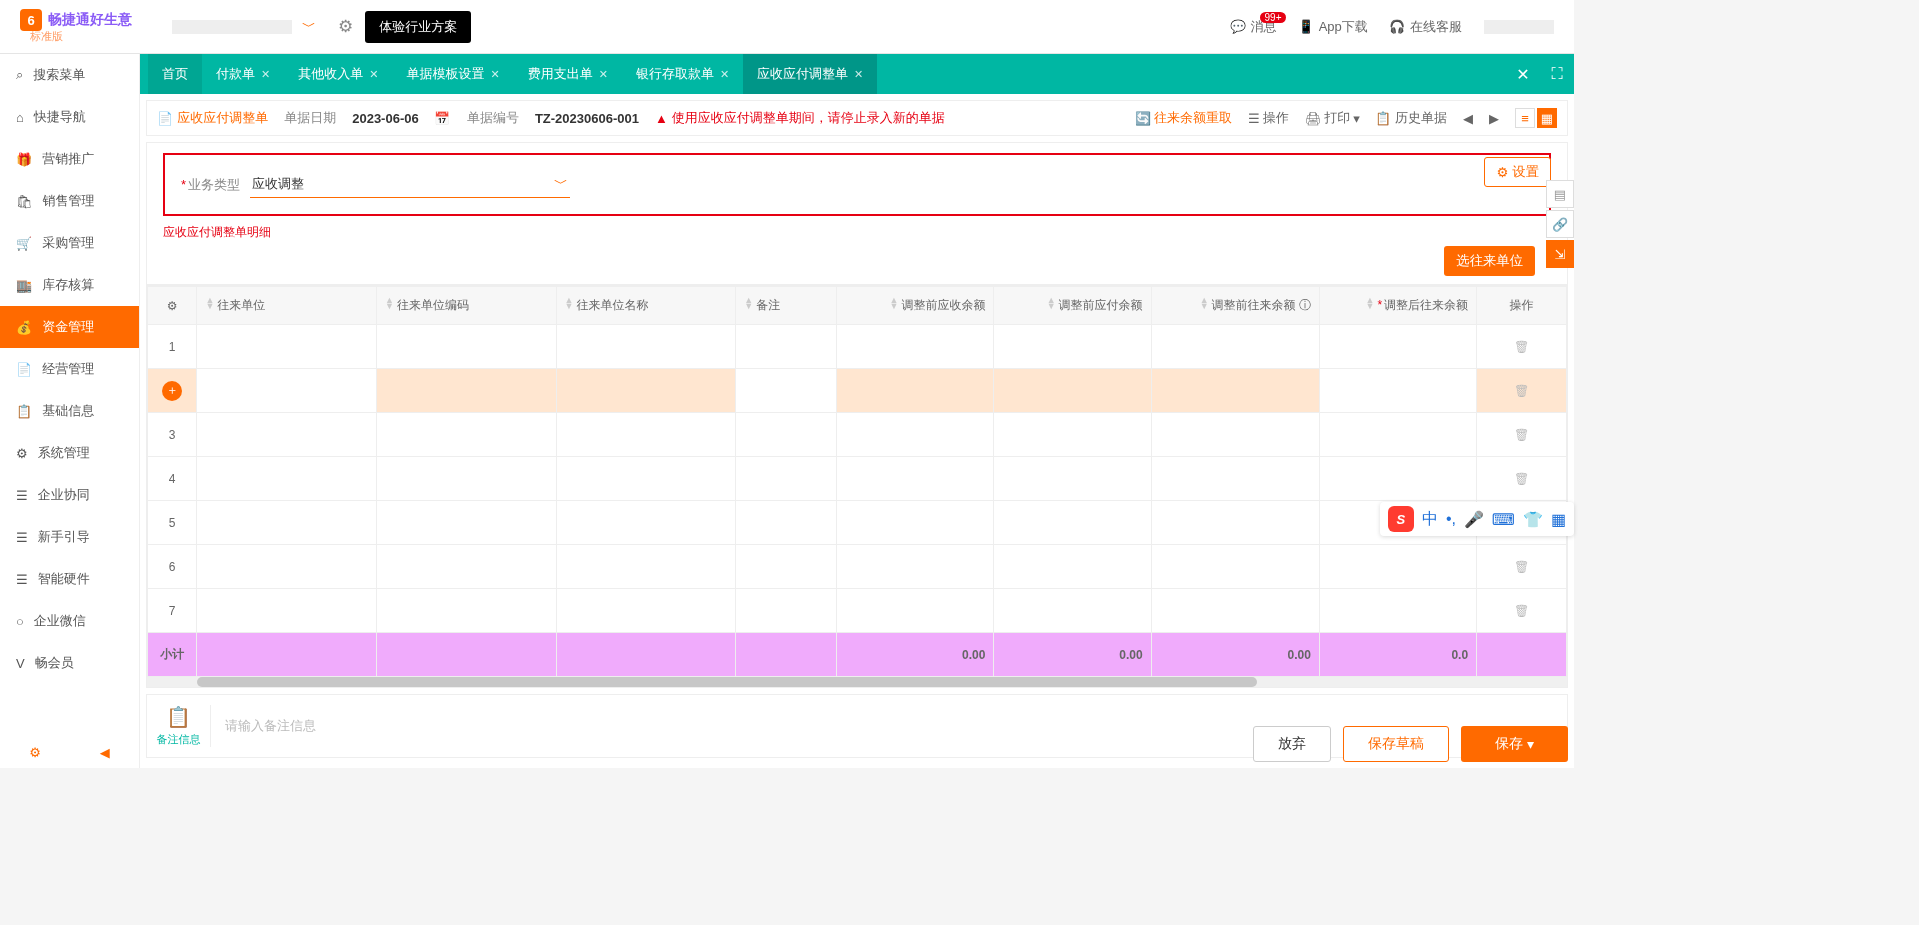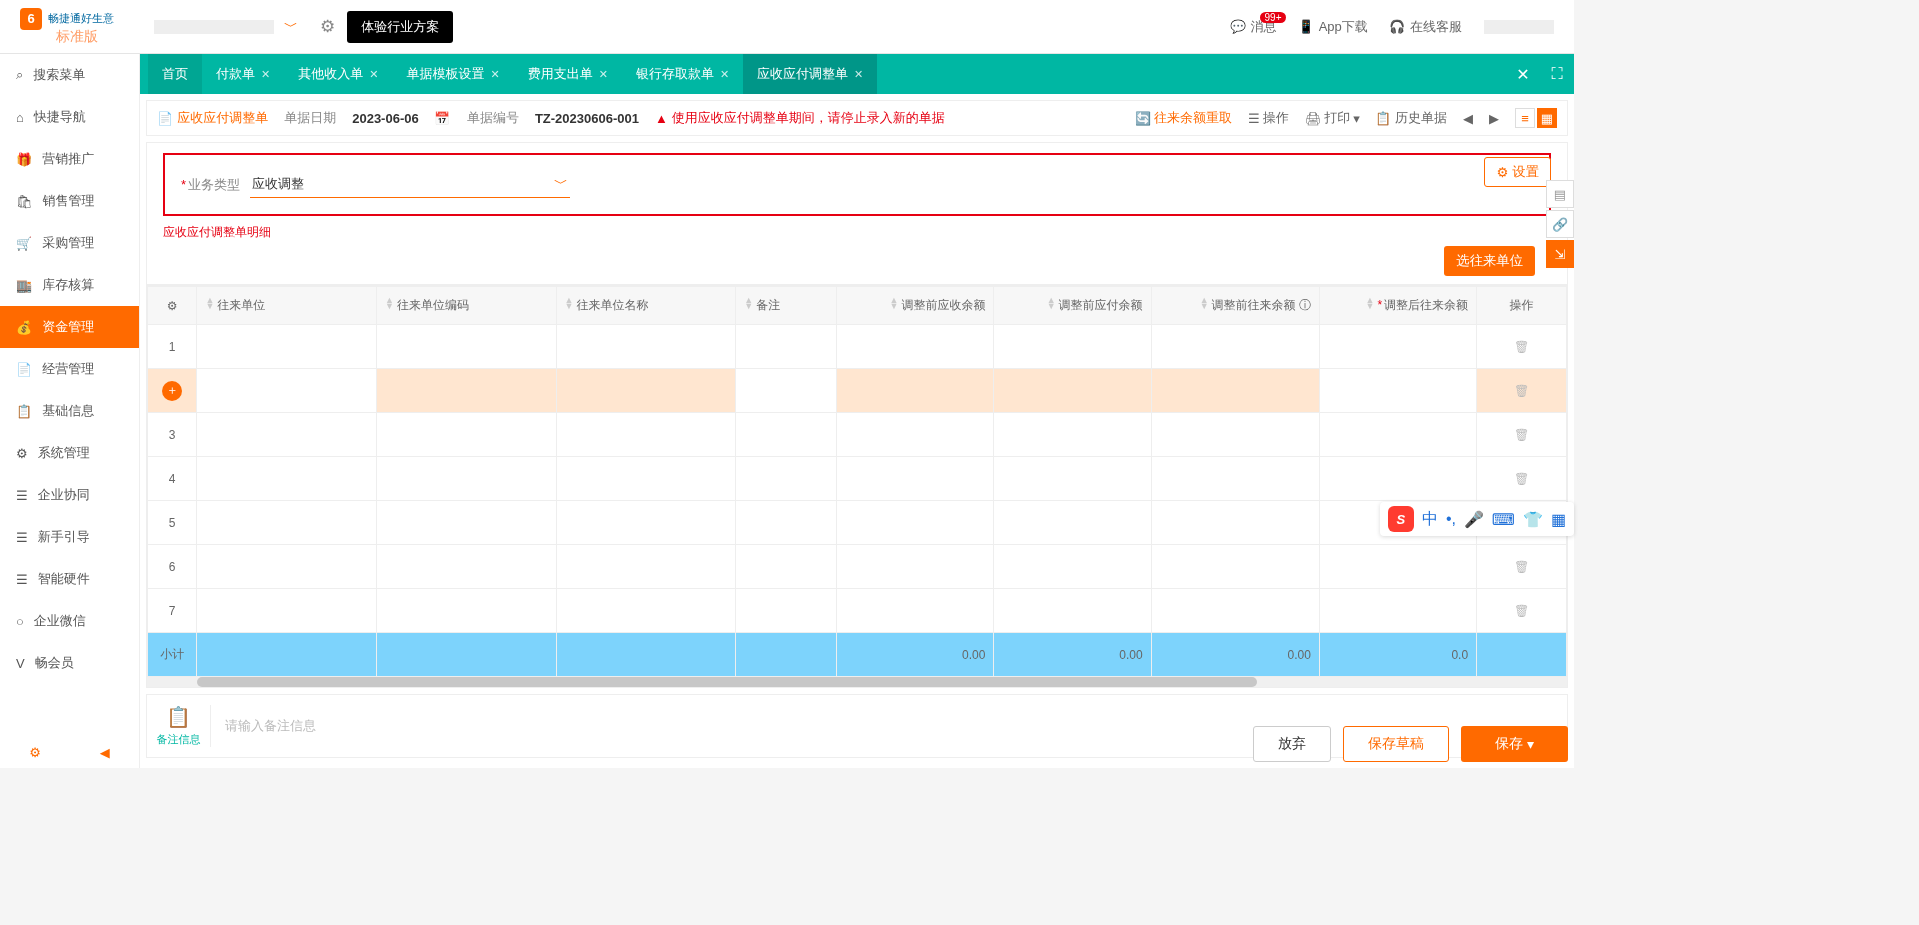--- a/index.html
+++ b/index.html
@@ -2,22 +2,22 @@
 <html><head>
   <meta charset="utf-8">
   <style>
     *{margin:0;padding:0;box-sizing:border-box;font-family:"Microsoft YaHei",sans-serif}
     body{background:#f5f5f5;font-size:13px;color:#333;overflow:hidden}
     .page{width:1574px;height:768px;position:relative;background:#fff}
     
     .topbar{height:54px;display:flex;align-items:center;padding:0 20px;border-bottom:1px solid #e5e5e5}
     .logo-area{display:flex;align-items:center;gap:6px}
     .logo-ico{width:22px;height:22px;background:#ff6a00;border-radius:4px;display:flex;align-items:center;justify-content:center;color:#fff;font-weight:700}
-    .logo-text{color:#0369a1;font-weight:400;font-size:11px}
-    .logo-sub{color:#ff9d66;font-size:14px;margin-left:36px;margin-top:-2px}
+    .logo-text{color:#8b5cf6;font-weight:700;font-size:14px}
+    .logo-sub{color:#ff9d66;font-size:11px;margin-left:10px;margin-top:-2px}
     .brandcol{display:flex;flex-direction:column}
     .org-dd{margin-left:40px;display:flex;align-items:center;gap:10px;color:#999;cursor:pointer}
     .chev{color:#ff6a00;font-size:14px}
     .gear{margin-left:22px;color:#888;font-size:17px;cursor:pointer}
     .btn-orange{background:#000000;color:#fff;border:none;padding:7px 14px;border-radius:3px;margin-left:12px;cursor:pointer;font-size:13px}
     .tb-right{margin-left:auto;display:flex;align-items:center;gap:22px;color:#666;font-size:13px}
     .tb-item{display:flex;align-items:center;gap:4px;cursor:pointer;position:relative}
     .badge{background:#e60012;color:#fff;border-radius:8px;font-size:10px;padding:0 5px;position:absolute;top:-6px;right:-10px}
     
     .tabbar{background:#00b7a3;height:40px;display:flex;align-items:center;padding-left:8px;position:relative}
@@ -63,21 +63,21 @@
     table{width:100%;border-collapse:collapse;table-layout:fixed}
     th{background:#f7f7f7;border:1px solid #eee;padding:10px 8px;font-weight:400;color:#666;font-size:12px;text-align:left;position:relative}
     th .sort{color:#ccc;font-size:9px;line-height:6px;display:inline-block;margin-right:3px}
     th.r{text-align:right}
     td{border:1px solid #eee;padding:10px 8px;height:44px;color:#666;text-align:center;font-size:12px}
     td.r{text-align:right}
     tr.hl td{background:#ffe6d0}
     tr.hl td.w{background:#fff}
     .addbtn{width:20px;height:20px;background:#ff6a00;color:#fff;border-radius:50%;display:inline-flex;align-items:center;justify-content:center;cursor:pointer}
     .del{color:#bbb;cursor:pointer}
-    tr.sum td{background:#7dd3fc;font-weight:400}
+    tr.sum td{background:#f0abfc;font-weight:700}
     .scrollstub{height:10px;background:#f0f0f0;position:relative}
     .scrollthumb{position:absolute;left:50px;width:1060px;height:10px;background:#c7c7c7;border-radius:5px}
     
     .remarks{margin:6px;background:#fff;border:1px solid #eee;display:flex;align-items:center;height:64px}
     .rm-left{width:64px;display:flex;flex-direction:column;align-items:center;gap:3px;color:#00b7a3;border-right:1px solid #eee;font-size:11px}
     .rm-input{flex:1;padding:0 14px;color:#bbb}
     
     .footer{position:absolute;right:6px;bottom:6px;display:flex;gap:12px}
     .btn-ghost{background:#fff;border:1px solid #ccc;color:#333;padding:8px 24px;border-radius:3px;cursor:pointer;font-size:14px}
     .btn-ghost.o{border-color:#ff6a00;color:#ff6a00}

